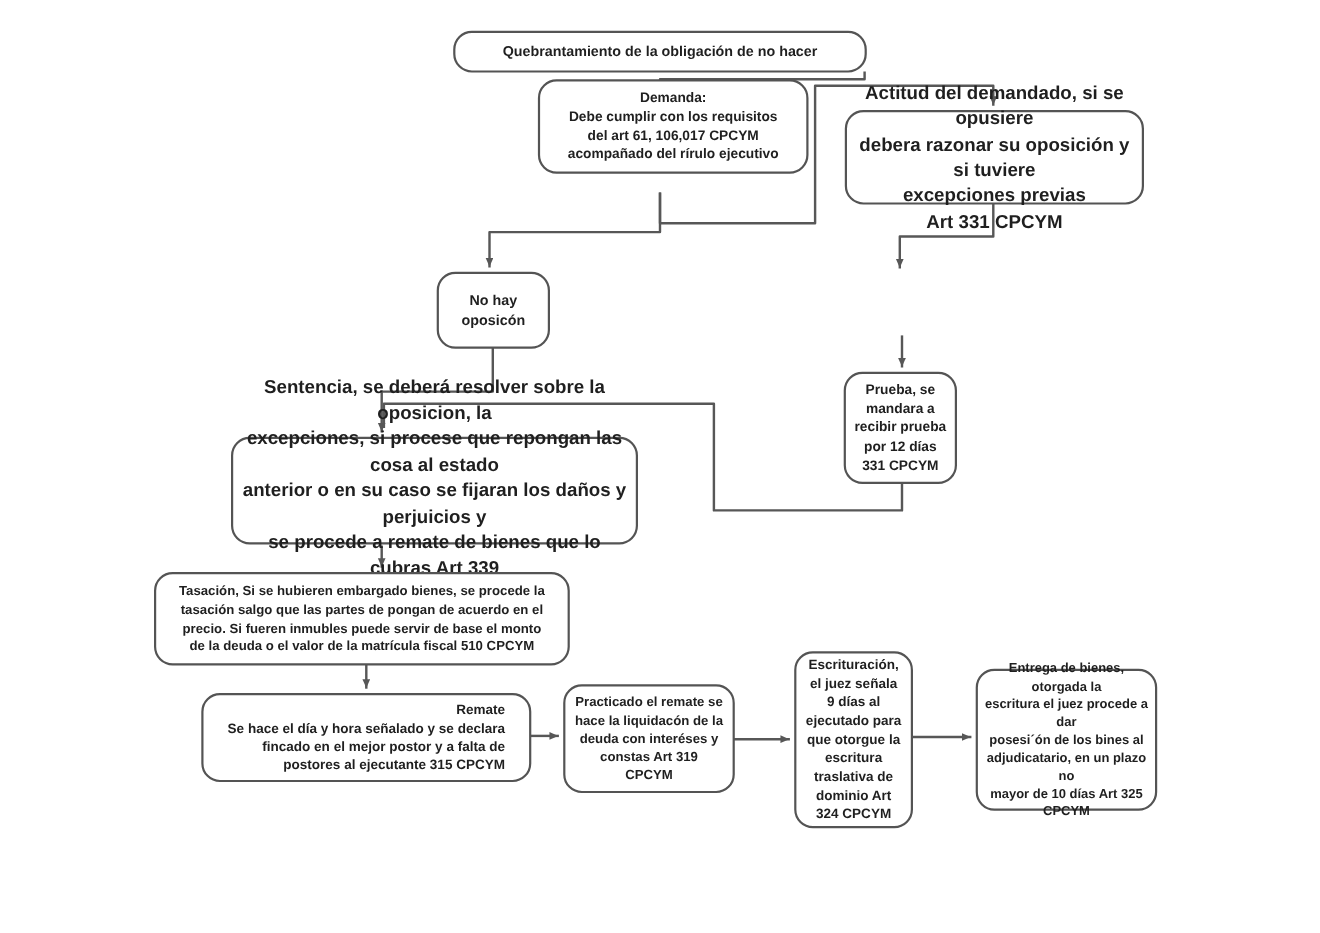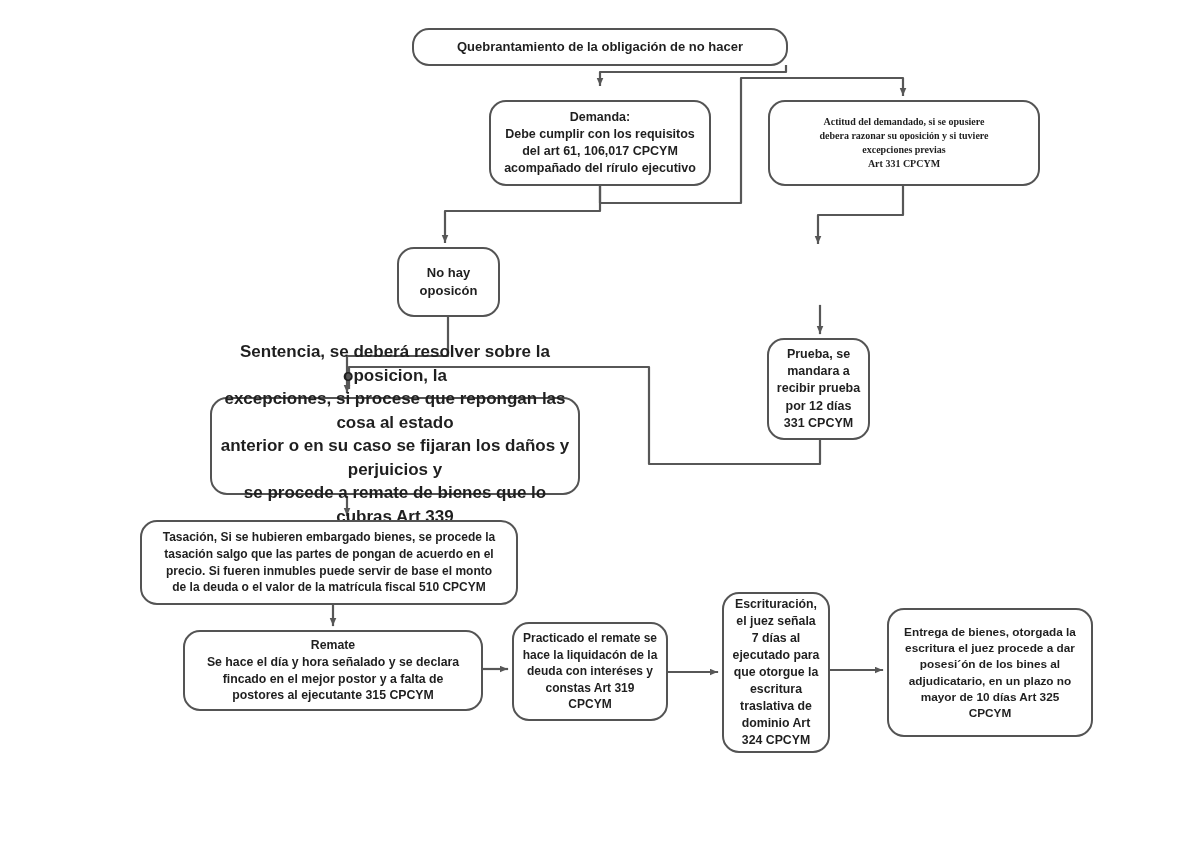--- a/index.html
+++ b/index.html
@@ -26,31 +26,31 @@
     align-items: center;
     justify-content: center;
     text-align: center;
     white-space: pre-line;
     font-weight: bold;
     color: #1f1f1f;
     line-height: 1.38;
     padding: 2px 4px;
   }
   .n0  { left:412px; top:28px;  width:376px; height:38px;  font-size:13px;   }
-  .n1  { left:489px; top:100px;  width:222px; height:86px;  font-size:12.5px; }
-  .n2  { left:768px; top:100px; width:272px; height:86px;  font-size:10px;font-family:Liberation Serif, serif; }
+  .n1  { left:489px; top:72px;  width:246px; height:86px;  font-size:12.5px; }
+  .n2  { left:768px; top:100px; width:272px; height:86px;  font-size:17px; }
   .n3  { left:397px; top:247px; width:103px; height:70px;  font-size:13px;   }
   .n4  { left:710px; top:248px; width:223px; height:58px;  font-size:13px;   }
   .n5  { left:767px; top:338px; width:103px; height:102px; font-size:12.5px; }
   .n6  { left:162px; top:397px; width:370px; height:98px;  font-size:17px;margin-left:48px;   }
   .n7  { left:140px; top:520px; width:378px; height:85px;  font-size:12px;   }
-  .n8  { left:183px; top:630px; width:300px; height:81px;  font-size:12.3px; }
+  .n8  { left:183px; top:630px; width:300px; height:81px;  font-size:12.3px;text-align:right; }
   .n9  { left:512px; top:622px; width:156px; height:99px;  font-size:12px;   }
   .n10 { left:722px; top:592px; width:108px; height:161px; font-size:12.3px; }
-  .n11 { left:887px; top:608px; width:206px; height:129px; font-size:11.8px; }
+  .n11 { left:887px; top:608px; width:165px; height:129px; font-size:11.8px; }
 </style>
 </head>
 <body>
 
 <div class="canvas">
 
   <svg class="edges" viewBox="0 0 1200 848" xmlns="http://www.w3.org/2000/svg">
     <defs>
       <marker id="arrow" markerWidth="10" markerHeight="8" refX="7.5" refY="3.5" orient="auto" markerUnits="userSpaceOnUse">
         <path d="M0,0 L8,3.5 L0,7 Z" fill="#575757"></path>
@@ -101,21 +101,21 @@
 Se hace el día y hora señalado y se declara
 fincado en el mejor postor y a falta de
 postores al ejecutante 315 CPCYM</div>
   <div class="node n9">Practicado el remate se
 hace la liquidacón de la
 deuda con interéses y
 constas Art 319
 CPCYM</div>
   <div class="node n10">Escrituración,
 el juez señala
-7 días al
+9 días al
 ejecutado para
 que otorgue la
 escritura
 traslativa de
 dominio Art
 324 CPCYM</div>
   <div class="node n11">Entrega de bienes, otorgada la
 escritura  el juez procede a dar
 posesi´ón de los bines al
 adjudicatario, en un plazo no

